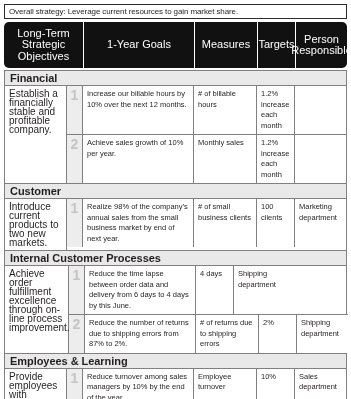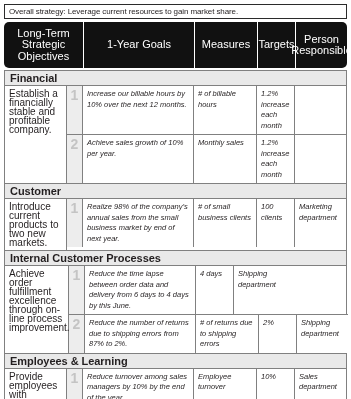--- a/index.html
+++ b/index.html
@@ -154,21 +154,20 @@
     box-sizing: border-box;
     border-right: 1px solid #808080;
     padding: 3px 4px 3px 4px;
     background: #ffffff;
   }
   .cell:last-child { border-right: none; }
   .cell .cell-text {
     font-size: 7.5px;
     line-height: 10.5px;
     display: block;
-    font-style: italic;
   }
 
   .g-goal  { width: 111px; }
   .g-meas  { width: 63px; }
   .g-targ  { width: 38px; }
   .g-pers  { width: 51px; }
 </style>
 </head>
 <body>
 

